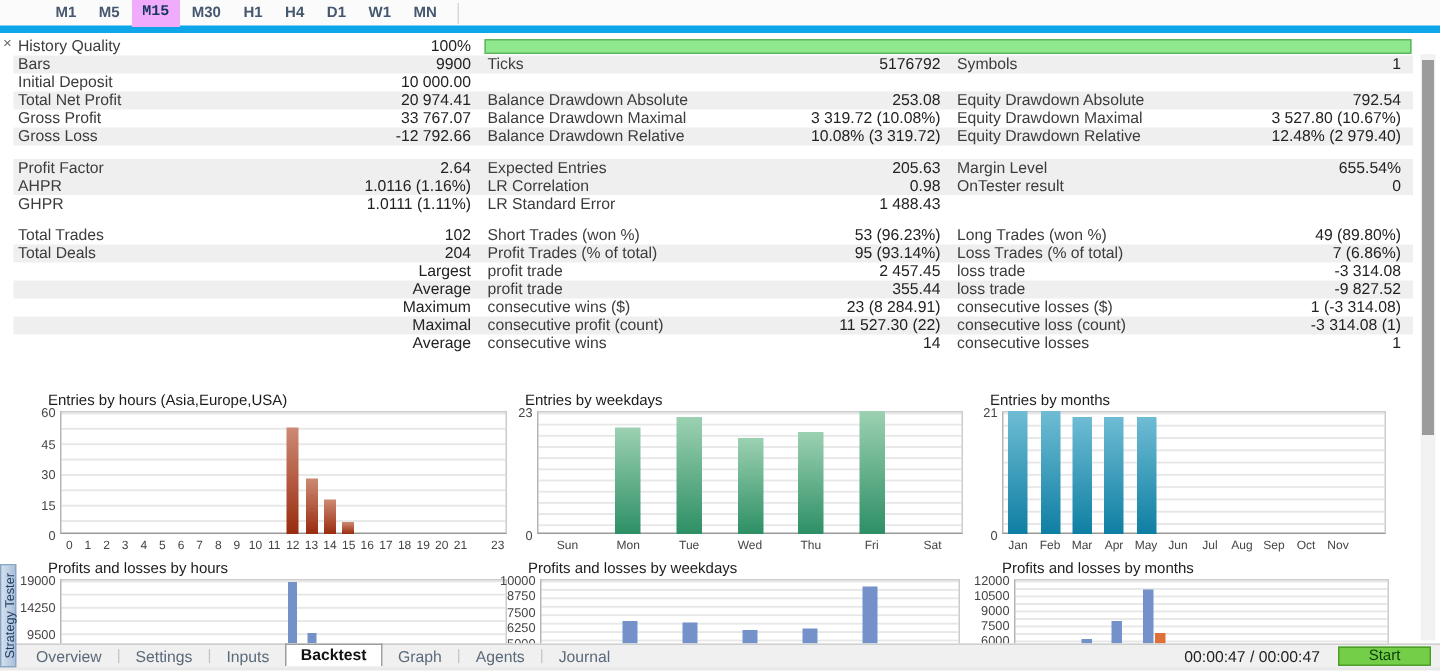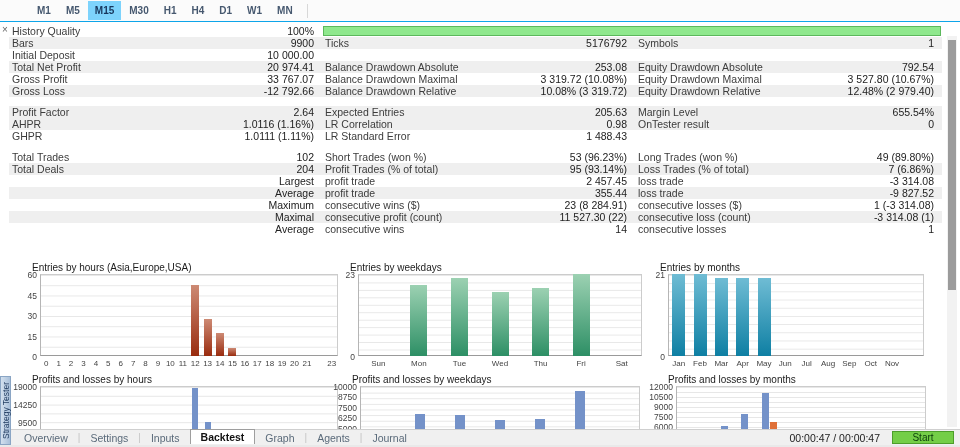--- a/index.html
+++ b/index.html
@@ -1,21 +1,21 @@
 <!DOCTYPE html>
 <html><head>
 <meta charset="utf-8">
 <style>
   * { margin:0; padding:0; box-sizing:border-box; }
   html,body { width:960px; height:447px; overflow:hidden; }
   body { font-family:"Liberation Sans", sans-serif; background:#e9e9e9; position:relative; color:#333; }
 
   
   .tf-bar { position:absolute; top:0; left:0; right:0; height:22px; background:#fbfbfb;
-            border-bottom:1px solid #0ea5e9; display:flex; align-items:center; padding-left:30px; }
+            border-bottom:5px solid #0ea5e9; display:flex; align-items:center; padding-left:30px; }
   .tf-tab { font-size:10px; font-weight:bold; color:#46586f; padding:4px 7px; margin-right:1px; cursor:default; }
   .tf-tab.active { background:#c9e3f8; color:#17365c; }
   .tf-divider { width:1px; height:14px; background:#d8d8d8; margin-left:6px; }
 
   
   .main { position:absolute; top:22px; left:0; width:960px; height:407px; background:#ffffff; }
   .close-x { position:absolute; left:2px; top:4px; font-size:10px; line-height:8px; color:#666; cursor:default; }
 
   
   #stats { position:absolute; left:9px; top:3px; width:933px; }
@@ -62,21 +62,21 @@
                   display:flex; align-items:center; justify-content:center; }
   .vertical-tab span { writing-mode:vertical-rl; transform:rotate(180deg); font-size:8.5px; color:#1f3a5f; white-space:nowrap; }
 </style>
 </head>
 <body>
 
 <div class="tf-bar">
   <span id="tf-tabs" style="display:flex">
       <span class="tf-tab">M1</span>
       <span class="tf-tab">M5</span>
-      <span class="tf-tab active" style="background: #7dd3fc;">M15</span>
+      <span class="tf-tab active" style="background: #f0abfc; font-family: Liberation Mono, monospace;">M15</span>
       <span class="tf-tab">M30</span>
       <span class="tf-tab">H1</span>
       <span class="tf-tab">H4</span>
       <span class="tf-tab">D1</span>
       <span class="tf-tab">W1</span>
       <span class="tf-tab">MN</span>
     </span>
   <span class="tf-divider"></span>
 </div>
 

